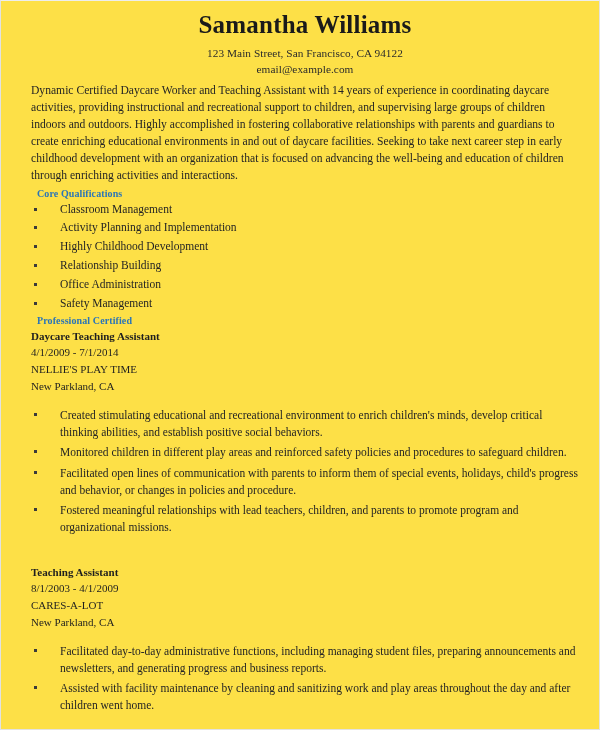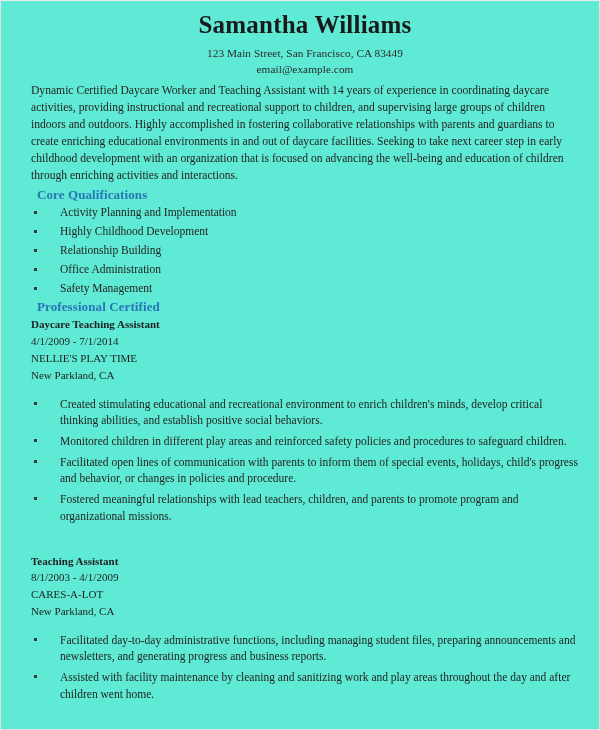--- a/index.html
+++ b/index.html
@@ -12,21 +12,21 @@
     height: 730px;
     font-family: "Liberation Serif", "DejaVu Serif", serif;
     color: #231f20;
     overflow: hidden;
   }
   .page {
     position: relative;
     width: 600px;
     height: 730px;
     box-sizing: border-box;
-    background: #5eead4;
+    background: #fde047;
     border: 1px solid #e2e2e2;
     border-top: 1px solid #ededed;
     padding: 6px 20px 0 30px;
   }
   .name {
     text-align: center;
     font-size: 25px;
     font-weight: bold;
     letter-spacing: 0.2px;
     line-height: 1.18;
@@ -42,21 +42,21 @@
   }
   .summary {
     margin-top: 6px;
     font-size: 11.6px;
     line-height: 1.46;
     text-align: left;
     color: #242424;
   }
   .section-heading {
     color: #2a75b8;
-    font-size: 13px;
+    font-size: 10px;
     font-weight: bold;
     line-height: 1.3;
     margin: 2px 0 1px 6px;
     letter-spacing: 0.1px;
   }
   ul.bullets {
     list-style: none;
     margin: 1px 0 0 0;
     padding: 0;
   }
@@ -105,27 +105,28 @@
   .job-block-2 {
     margin-top: 28px;
   }
 </style>
 </head>
 <body>
 
 <div class="page">
 
   <div class="name">Samantha Williams</div>
-  <div class="contact-line">123 Main Street, San Francisco, CA 83449</div>
+  <div class="contact-line">123 Main Street, San Francisco, CA 94122</div>
   <div class="contact-line">email@example.com</div>
 
   <div class="summary">Dynamic Certified Daycare Worker and Teaching Assistant with 14 years of experience in coordinating daycare activities, providing instructional and recreational support to children, and supervising large groups of children indoors and outdoors. Highly accomplished in fostering collaborative relationships with parents and guardians to create enriching educational environments in and out of daycare facilities. Seeking to take next career step in early childhood development with an organization that is focused on advancing the well-being and education of children through enriching activities and interactions.</div>
 
   <div class="section-heading">Core Qualifications</div>
   <ul class="bullets quals">
+    <li>Classroom Management</li>
     <li>Activity Planning and Implementation</li>
     <li>Highly Childhood Development</li>
     <li>Relationship Building</li>
     <li>Office Administration</li>
     <li>Safety Management</li>
   </ul>
 
   <div class="section-heading">Professional Certified</div>
 
   <div class="job">

